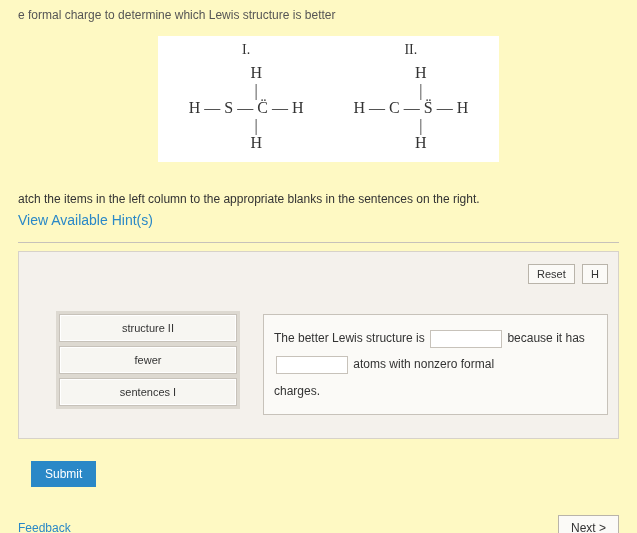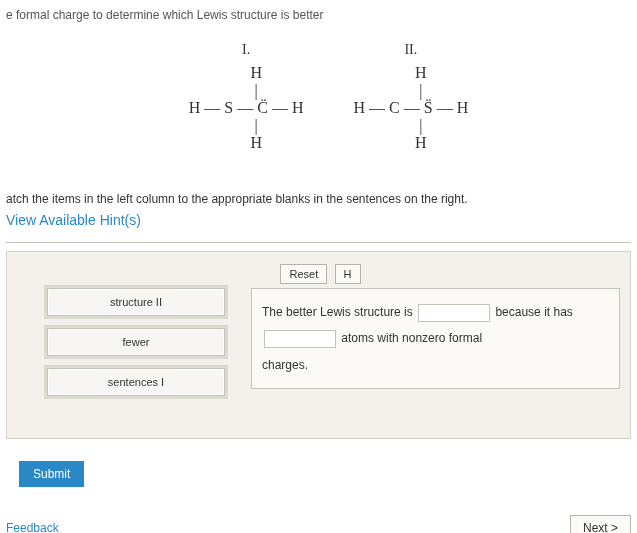--- a/index.html
+++ b/index.html
@@ -6,26 +6,26 @@
     margin: 0;
     font-family: Arial, sans-serif;
     font-size: 12px;
     color: #333;
     background: #e8e6e1;
     width: 637px;
     height: 533px;
     overflow: hidden;
   }
   .container {
-    background: #ffffff;
+    background: #fef9c3;
     width: 100%;
     height: 100%;
     position: relative;
     box-sizing: border-box;
-    padding: 8px 6px;
+    padding: 8px 18px;
   }
   .prompt-text {
     font-size: 12px;
     color: #555;
     margin-bottom: 14px;
   }
   .structures-row {
     display: flex;
     justify-content: center;
     gap: 50px;
@@ -67,41 +67,41 @@
     margin: 4px 0 8px 0;
   }
   .work-area {
     background: #f4f1ec;
     border: 1px solid #d7d2c9;
     padding: 12px 10px 14px 10px;
     position: relative;
     min-height: 160px;
   }
   .controls-row {
-    text-align: center;
-    margin-bottom: 4px;
+    text-align: right;
+    margin-bottom: 30px;
   }
   .small-btn {
     display: inline-block;
     border: 1px solid #b9b4aa;
     background: #fbfaf7;
     padding: 3px 8px;
     font-size: 11px;
     color: #333;
     margin-left: 4px;
   }
   .match-row {
     display: flex;
     align-items: flex-start;
     gap: 26px;
   }
   .tiles-col {
     display: flex;
     flex-direction: column;
-    gap: 12px;
+    gap: 4px;
     width: 178px;
     margin-left: 30px;
   }
   .tile {
     background: #f7f6f2;
     border: 1px solid #c7c2ba;
     text-align: center;
     padding: 7px 4px;
     font-size: 11px;
     box-shadow: inset 0 0 0 1px #fff, 0 0 0 3px #ddd9d1;

